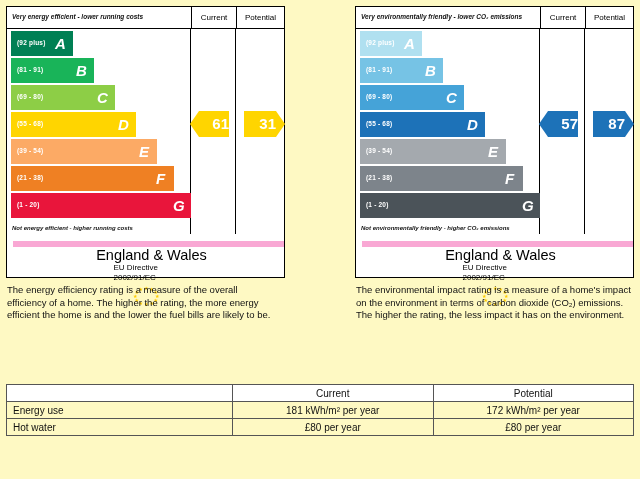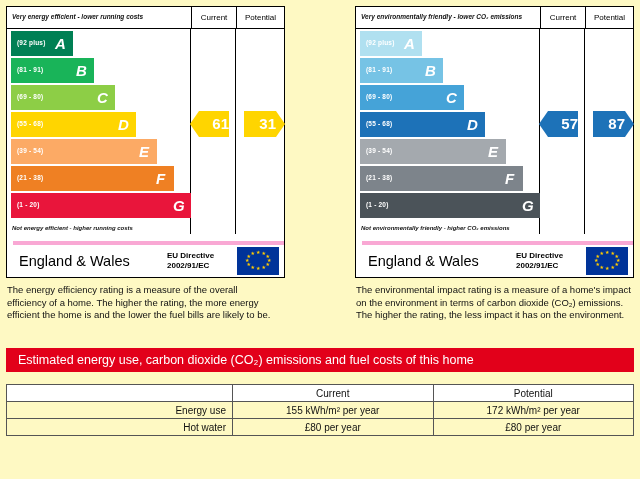--- a/index.html
+++ b/index.html
@@ -129,37 +129,37 @@
     border-bottom: 13px solid transparent;
   }
   .arrow .tip.r {
     left: auto; right: -9px;
   }
 
   .panel-foot {
     position: absolute;
     left: 6px; right: 0; bottom: 0;
     height: 36px;
-    border-top: 4px solid #f9a8d4;
+    border-top: 6px solid #f9a8d4;
     display: flex;
     align-items: center;
+    flex-direction: column;
   }
   .panel-foot .region {
     flex: 1;
     font-size: 14.5px;
     padding-left: 6px;
     color: #000;
   }
   .panel-foot .directive {
     width: 70px;
     font-size: 8px;
     line-height: 10px;
     color: #000;
     padding-right: 19px;
-    font-weight: bold;
   }
   .panel-foot .euflag {
     width: 42px;
     height: 28px;
     background: #003399;
     position: relative;
     margin-right: 5px;
   }
   .panel-foot .euflag span {
     position: absolute;
@@ -202,21 +202,21 @@
     color: #111;
   }
   .table td, .table th {
     border: 1px solid #555;
     height: 17px;
     padding: 0 6px;
     font-weight: normal;
   }
   .table thead th { background: #fff; text-align: center; }
   .table thead th.blank { border-top: none; border-left: none; }
-  .table td.lbl { width: 226px; text-align: right; }
+  .table td.lbl { width: 226px; text-align: left; }
   .table td.val { text-align: center; }
 </style>
 </head>
 <body>
 
 <div class="page">
 
   <div class="panel left">
     <div class="chart-head">
       <div class="hl">Very energy efficient - lower running costs</div>
@@ -377,34 +377,33 @@
           <span style="left: 8px; top: 11px;">★</span>
           <span style="left: 9.47372px; top: 7px;">★</span>
           <span style="left: 13.5px; top: 4.0718px;">★</span>
         </div>
     </div>
   </div>
 
   <div class="desc left">The energy efficiency rating is a measure of the overall efficiency of a home. The higher the rating, the more energy efficient the home is and the lower the fuel bills are likely to be.</div>
   <div class="desc right">The environmental impact rating is a measure of a home's impact on the environment in terms of carbon dioxide (CO₂) emissions. The higher the rating, the less impact it has on the environment.</div>
 
-  <div class="banner">Estimated energy use, carbon dioxide (CO₂) emissions and fuel costs of this home</div>
 
   <table class="table">
     <thead>
       <tr>
         <th class="blank"></th>
         <th>Current</th>
         <th>Potential</th>
       </tr>
     </thead>
     <tbody id="table-body">
         <tr>
           <td class="lbl">Energy use</td>
-          <td class="val">155 kWh/m² per year</td>
+          <td class="val">181 kWh/m² per year</td>
           <td class="val">172 kWh/m² per year</td>
         </tr>
         <tr>
           <td class="lbl">Hot water</td>
           <td class="val">£80 per year</td>
           <td class="val">£80 per year</td>
         </tr>
       </tbody>
   </table>
 

